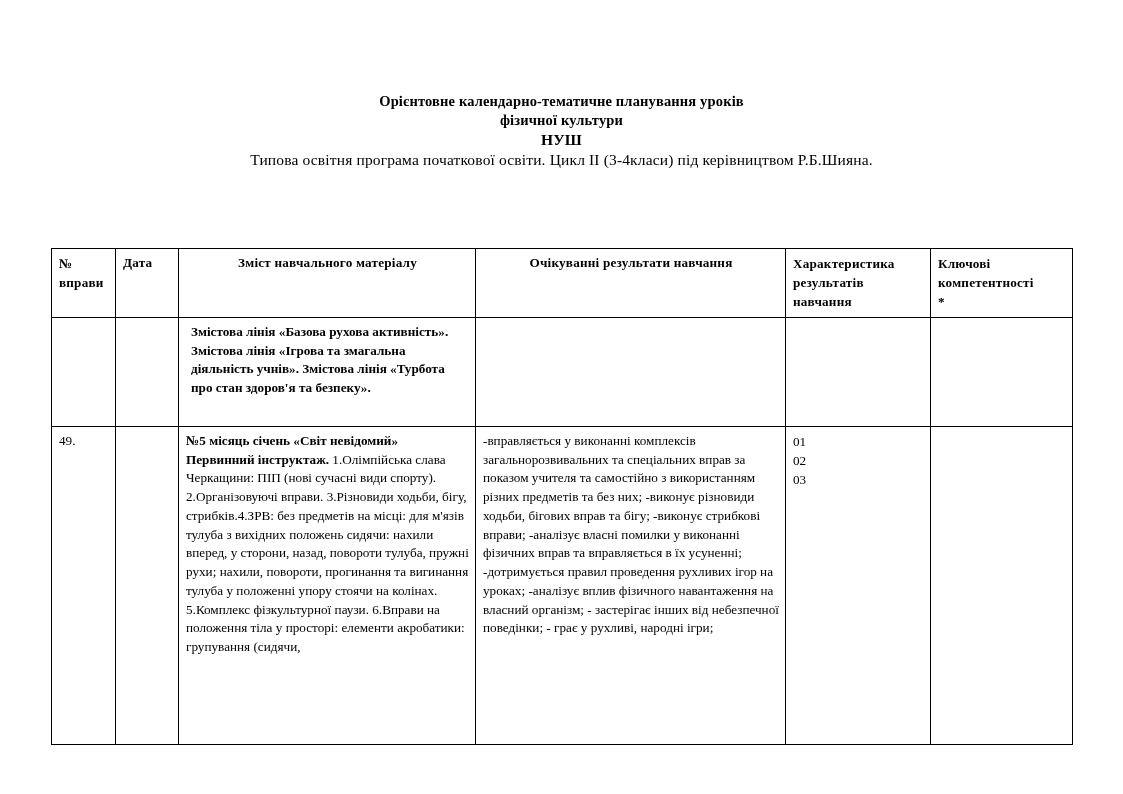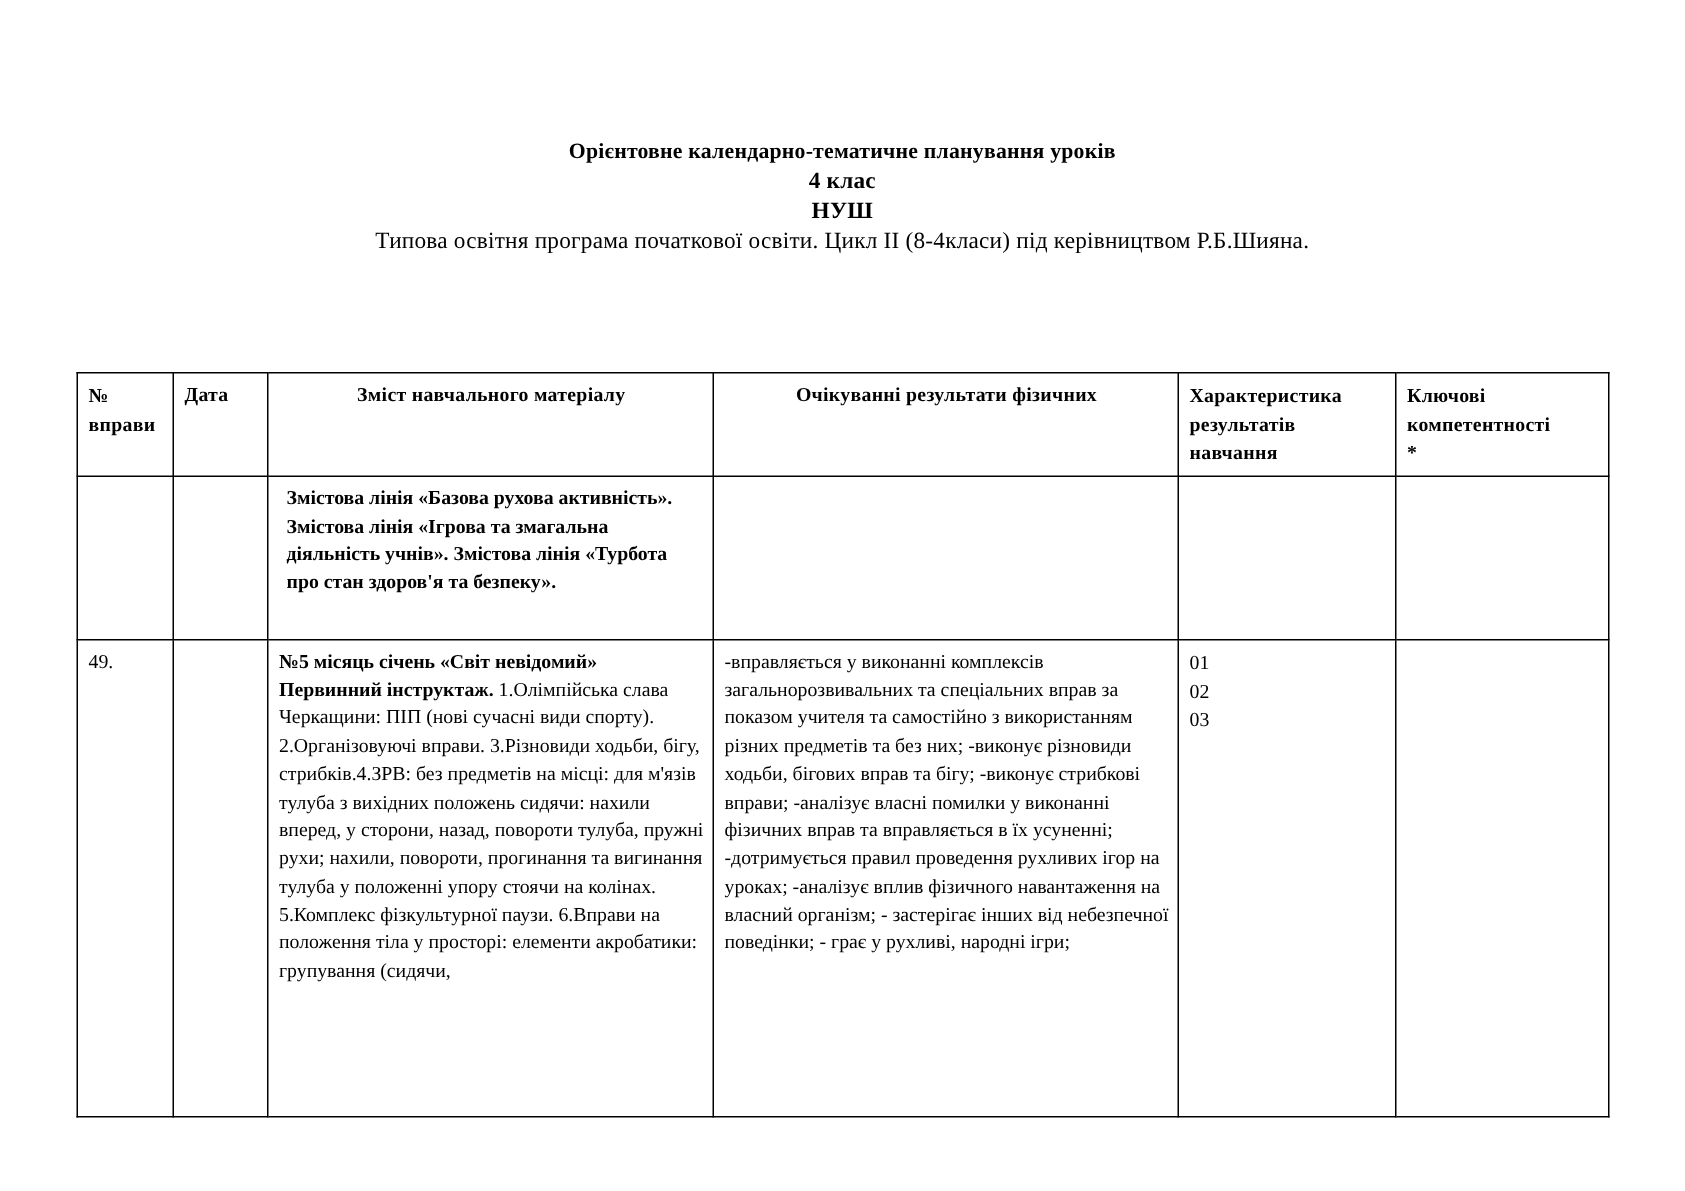--- a/index.html
+++ b/index.html
@@ -90,43 +90,43 @@
   .num-cell { font-size: 13.4px; }
   .char-line { display: block; line-height: 1.45; }
 </style>
 </head>
 <body>
 
 <div class="page">
 
   <div class="title-block">
     <span class="title-line t-bold">Орієнтовне календарно-тематичне планування уроків</span>
-    <span class="title-line t-bold-lg">4 клас</span>
+    <span class="title-line t-bold">фізичної культури</span>
     <span class="title-line t-bold-lg">НУШ</span>
-    <span class="title-line t-normal">Типова освітня програма початкової освіти. Цикл ІІ (8-4класи) під керівництвом Р.Б.Шияна.</span>
+    <span class="title-line t-normal">Типова освітня програма початкової освіти. Цикл ІІ (3-4класи) під керівництвом Р.Б.Шияна.</span>
   </div>
 
   <table class="kt-table">
     <colgroup>
       <col class="col-num">
       <col class="col-date">
       <col class="col-cont">
       <col class="col-res">
       <col class="col-char">
       <col class="col-comp">
     </colgroup>
     <thead>
       <tr class="hdr-row">
         <th class="lft">
           <span class="char-line">№</span>
           <span class="char-line">вправи</span>
         </th>
         <th class="lft">Дата</th>
         <th class="ctr">Зміст навчального матеріалу</th>
-        <th class="ctr">Очікуванні результати фізичних</th>
+        <th class="ctr">Очікуванні результати навчання</th>
         <th class="lft">
           <span class="char-line">Характеристика</span>
           <span class="char-line">результатів</span>
           <span class="char-line">навчання</span>
         </th>
         <th class="lft">
           <span class="char-line">Ключові</span>
           <span class="char-line">компетентності</span>
           <span class="char-line">*</span>
         </th>

